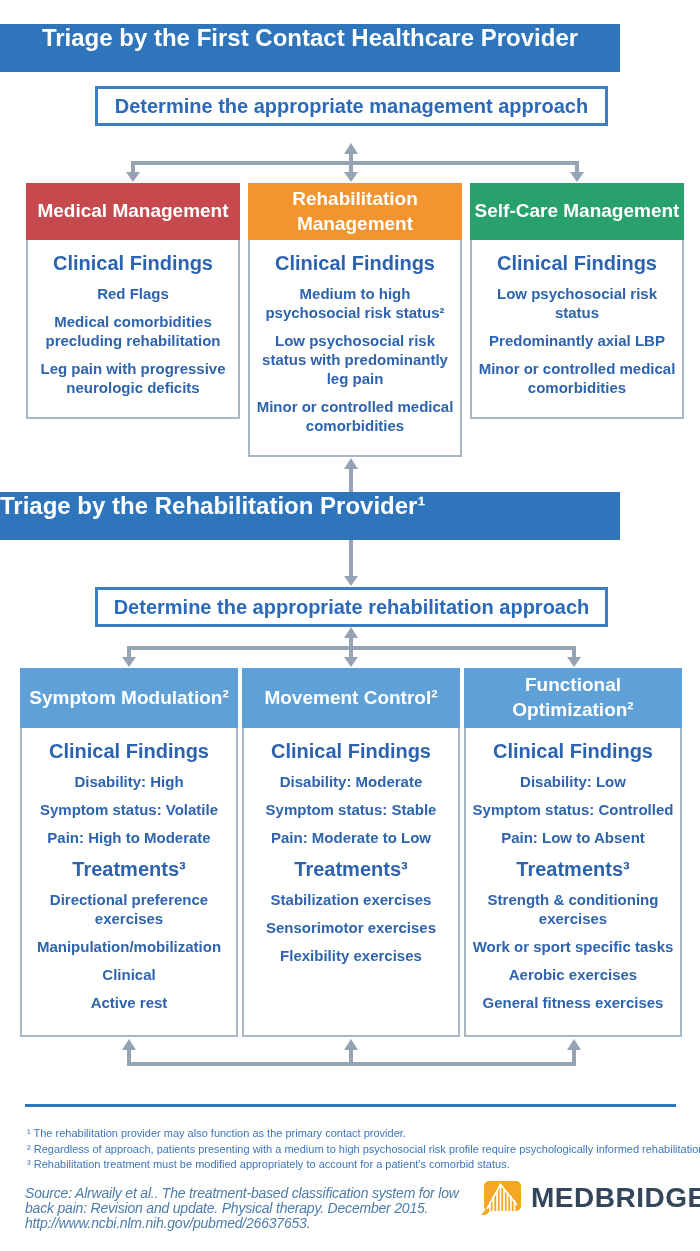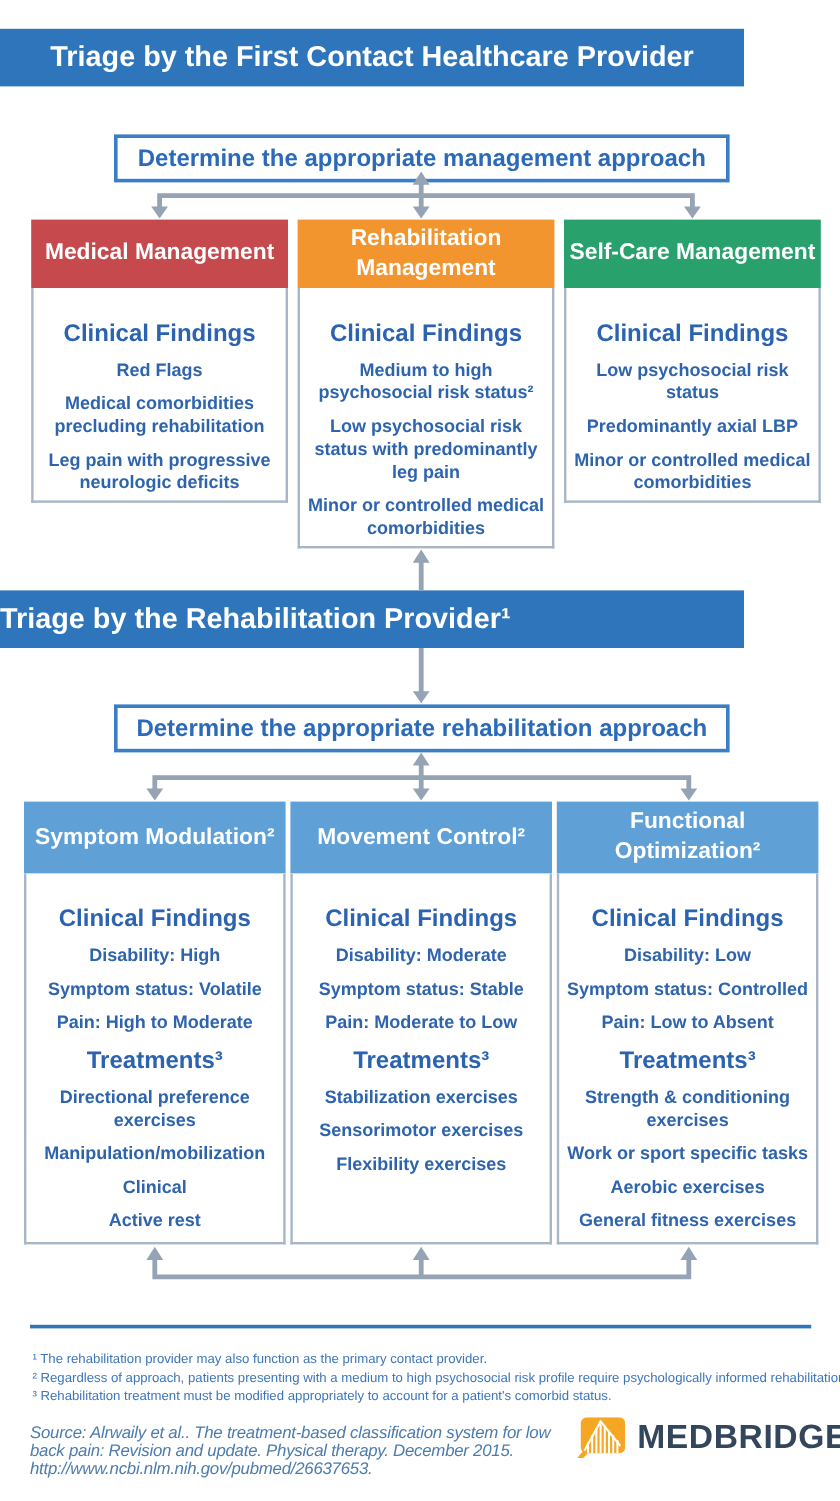--- a/index.html
+++ b/index.html
@@ -3,48 +3,48 @@
 <meta charset="utf-8">
 <style>
   html,body{margin:0;padding:0;background:#ffffff;}
   #page{
     position:relative;width:700px;height:1251px;background:#ffffff;
     font-family:"Liberation Sans", sans-serif;overflow:hidden;
   }
   
   .banner{
     position:absolute;left:0;width:620px;height:48px;background:#2e75bb;
-    color:#ffffff;font-weight:bold;font-size:24px;display:flex;align-items:center;
+    color:#ffffff;font-weight:bold;font-size:24px;display:flex;
     box-sizing:border-box;
   }
   #banner1{top:24px;justify-content:center;}
   #banner2{top:492px;justify-content:flex-start;}
   
   .detbox{
     position:absolute;left:95px;width:513px;height:40px;box-sizing:border-box;
     border:3px solid #3b7ec6;background:#ffffff;color:#2b6ab8;font-weight:bold;
     font-size:20px;display:flex;align-items:center;justify-content:center;text-align:center;
   }
-  #det1{top:112px;} #det2{top:587px;}
+  #det1{top:86px;} #det2{top:587px;}
   
   .col{position:absolute;z-index:2;}
   .tcol{top:183px;width:214px;}
   #tcol0{left:26px;} #tcol1{left:248px;} #tcol2{left:470px;}
   .bcol{top:668px;width:218px;}
   #bcol0{left:20px;} #bcol1{left:242px;} #bcol2{left:464px;}
   .hdr{
     display:flex;align-items:center;justify-content:center;text-align:center;
     color:#ffffff;font-weight:bold;font-size:19px;line-height:1.3;
   }
   .tcol .hdr{height:57px;} .bcol .hdr{height:60px;}
   .hdr.red{background:#c64a4d;} .hdr.orange{background:#f2952f;}
   .hdr.green{background:#28a16d;} .hdr.blue{background:#5fa0d7;}
   .cbody{
     box-sizing:border-box;background:#ffffff;border:2px solid #a9b6c6;border-top:none;
-    padding:16px 4px;text-align:center;
+    padding:1px 4px;text-align:center;
   }
   #tcol0 .cbody{height:179px;} #tcol1 .cbody{height:217px;} #tcol2 .cbody{height:179px;}
   .bcol .cbody{height:309px;}
   .sec{
     font-size:20px;color:#2b63b0;font-weight:bold;margin:11px 0 2px;
     font-family:"Liberation Sans", sans-serif;
   }
   .item{
     font-size:15px;font-weight:bold;color:#2e64ad;line-height:1.27;margin:9px 0;
   }

